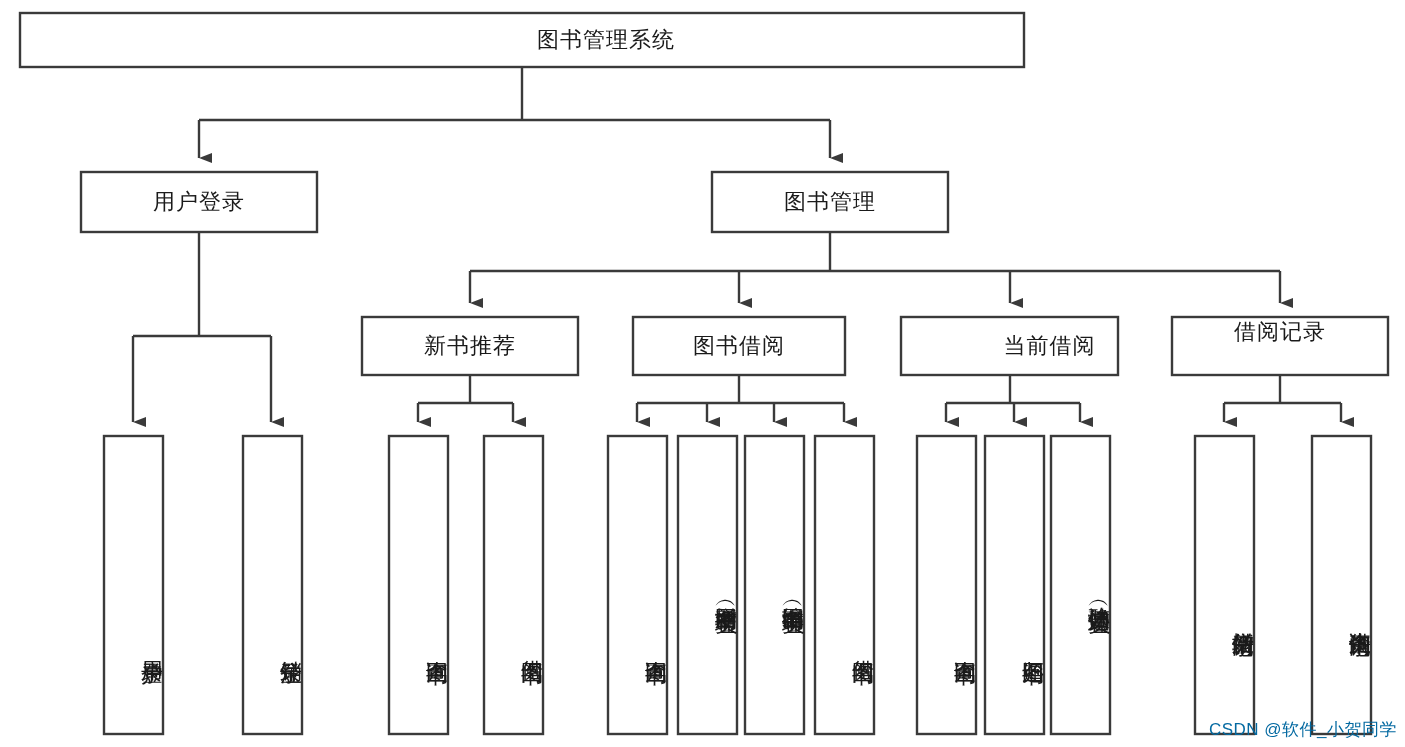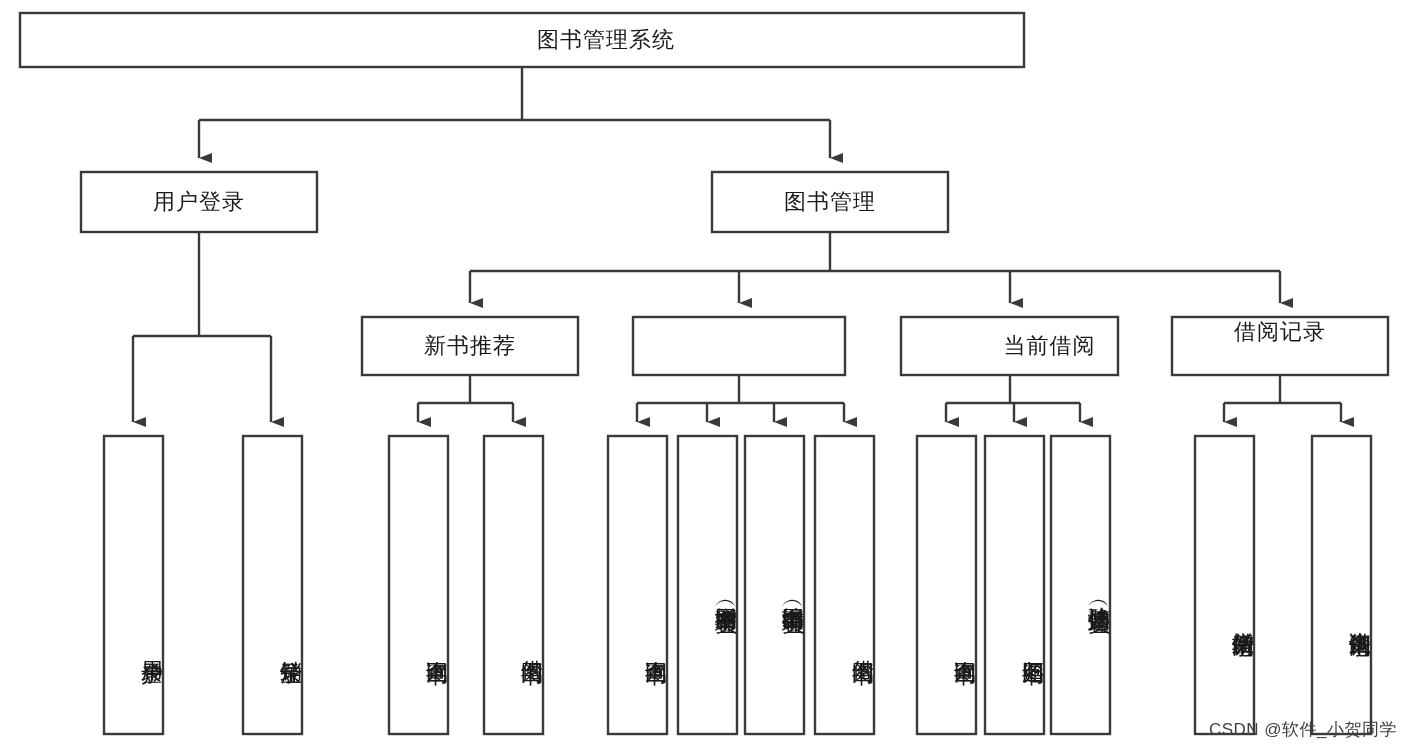--- a/index.html
+++ b/index.html
@@ -67,21 +67,21 @@
     letter-spacing: 1px;
     white-space: nowrap;
     pointer-events: none;
   }
   .watermark {
     position: absolute;
     right: 8px;
     bottom: 6px;
     font-family: "Liberation Sans", "DejaVu Sans", sans-serif;
     font-size: 17px;
-    color: #404040;
+    color: #0369a1;
     letter-spacing: 0.5px;
     white-space: nowrap;
   }
 </style>
 </head>
 <body>
 
 <div id="diagram-root">
 
   <svg id="tree-svg" viewBox="0 0 1405 747">
@@ -170,20 +170,21 @@
     <rect class="node-box" x="985" y="436" width="59" height="298"></rect>
     <rect class="node-box" x="1051" y="436" width="59" height="298"></rect>
     <rect class="node-box" x="1195" y="436" width="59" height="298"></rect>
     <rect class="node-box" x="1312" y="436" width="59" height="298"></rect>
   </svg>
 
   <div class="hlabel-wrap" style="left:20px;  top:13px;  width:1172px; height:54px;">图书管理系统</div>
   <div class="hlabel-wrap" style="left:81px;  top:172px; width:236px;  height:60px;">用户登录</div>
   <div class="hlabel-wrap" style="left:712px; top:172px; width:236px;  height:60px;">图书管理</div>
   <div class="hlabel-wrap" style="left:362px; top:317px; width:216px;  height:58px;">新书推荐</div>
+  <div class="hlabel-wrap" style="left:633px; top:317px; width:212px;  height:58px;">图书借阅</div>
   <div class="hlabel-wrap" style="left:901px; top:317px; width:217px;  height:58px;padding-left:40px;">当前借阅</div>
   <div class="hlabel-wrap" style="left:1172px;top:303px; width:216px;  height:58px;">借阅记录</div>
 
   <div class="vlabel-wrap" style="left:104px;  top:436px; width:59px; height:298px; padding-top:60px;">用户登录</div>
   <div class="vlabel-wrap" style="left:243px;  top:436px; width:59px; height:298px; padding-top:60px;">注销登录</div>
   <div class="vlabel-wrap" style="left:389px;  top:436px; width:59px; height:298px; padding-top:60px;">查询图书</div>
   <div class="vlabel-wrap" style="left:484px;  top:436px; width:59px; height:298px; padding-top:60px;">借阅图书</div>
   <div class="vlabel-wrap" style="left:608px;  top:436px; width:59px; height:298px; padding-top:60px;">查询图书</div>
   <div class="vlabel-wrap" style="left:678px;  top:436px; width:59px; height:298px; padding-top:8px;">新增图书（管理员）</div>
   <div class="vlabel-wrap" style="left:745px;  top:436px; width:59px; height:298px; padding-top:8px;">编辑图书（管理员）</div>

